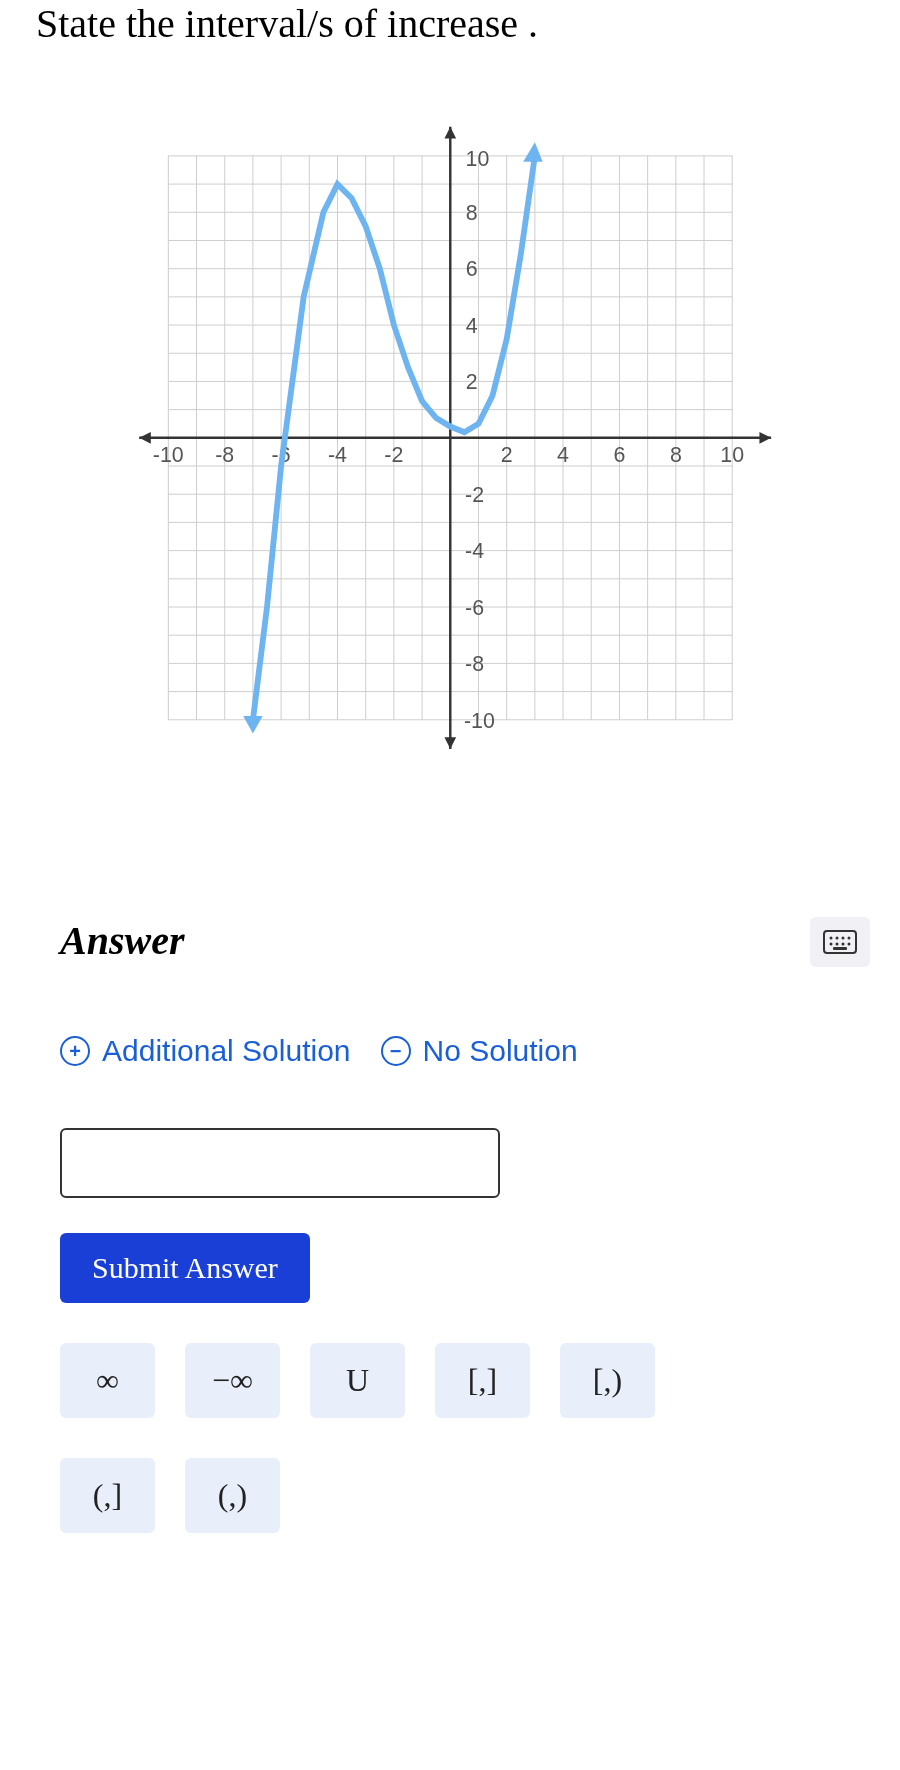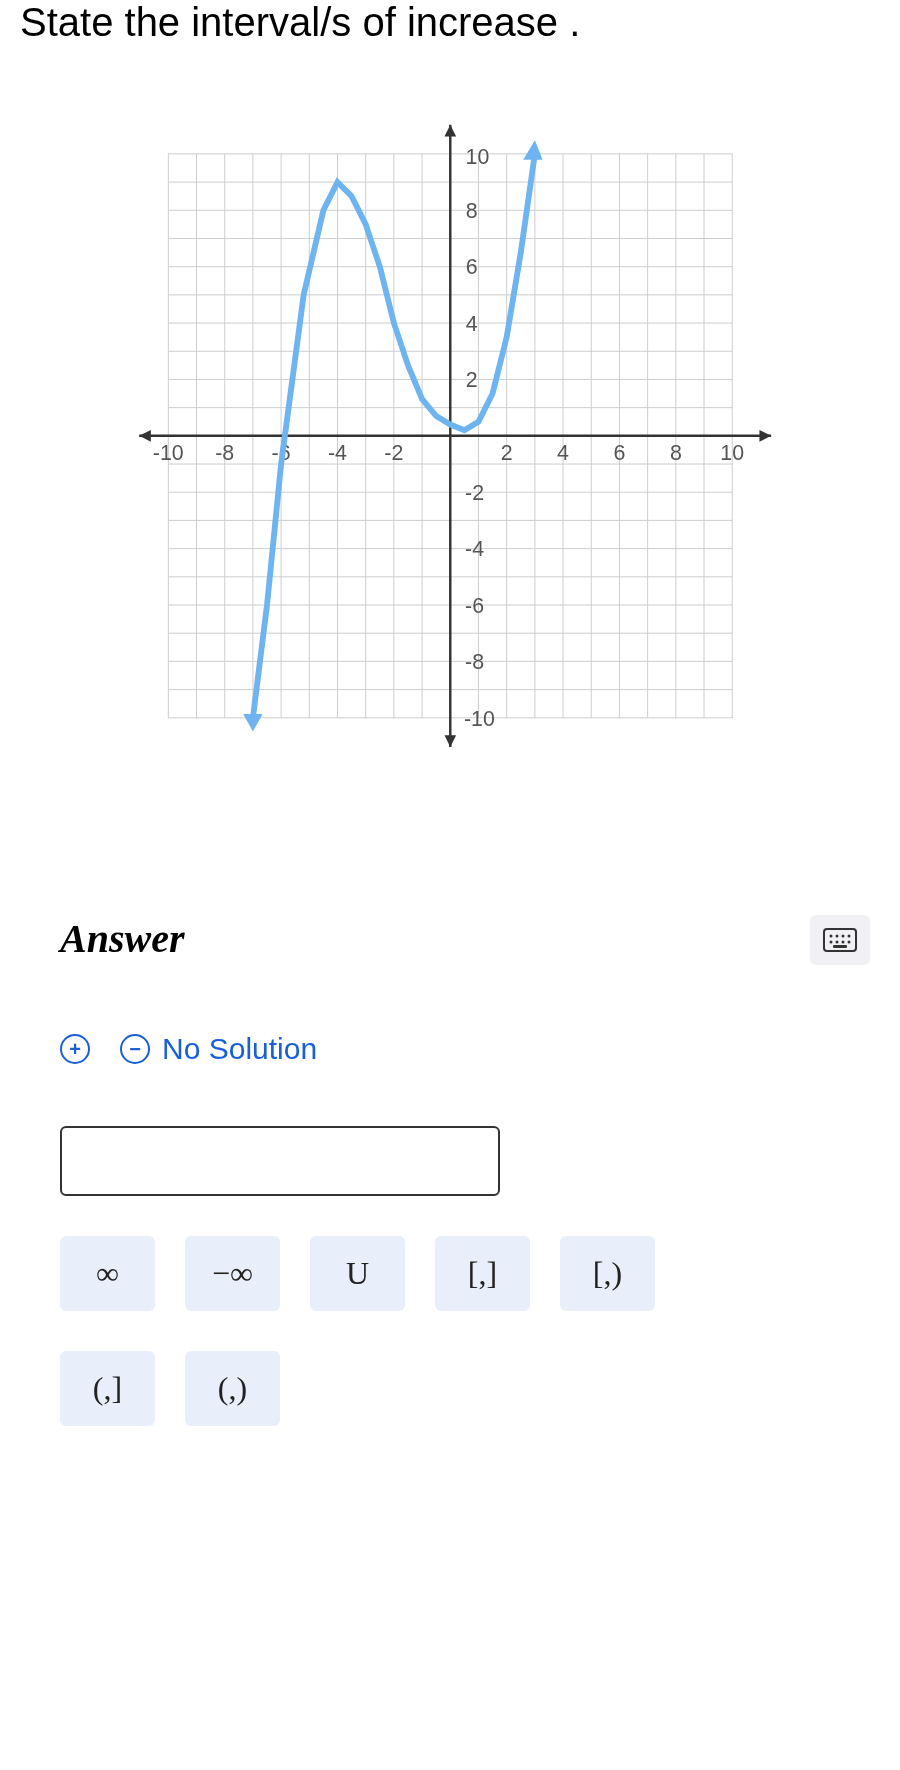--- a/index.html
+++ b/index.html
@@ -5,23 +5,23 @@
   * { box-sizing: border-box; margin: 0; padding: 0; }
   body {
     font-family: Georgia, 'Times New Roman', serif;
     width: 900px;
     height: 1770px;
     background: #fff;
     position: relative;
   }
   .question {
     font-size: 40px;
-    padding: 0 20px 10px 20px;
+    padding: 0 20px 10px 36px;
     color: #000;
-    font-family: Liberation Sans, sans-serif;
+    font-family: Liberation Serif, serif;
   }
   .chart-container {
     position: relative;
     width: 760px;
     height: 700px;
     margin: 60px auto 0 80px;
   }
   .answer-section {
     padding: 40px 60px;
     margin-top: 60px;
@@ -227,29 +227,31 @@
         <circle cx="20" cy="14" r="1.5" fill="#333"></circle>
         <circle cx="26" cy="14" r="1.5" fill="#333"></circle>
         <rect x="10" y="17" width="14" height="3" rx="1" fill="#333"></rect>
       </svg>
     </button>
   </div>
 
   <div class="solution-links">
     <div class="sol-link">
       <span class="circle-icon">+</span>
+      <span>Additional Solution</span>
     </div>
     <div class="sol-link">
       <span class="circle-icon">−</span>
       <span>No Solution</span>
     </div>
   </div>
 
   <input class="answer-input" type="text" style="">
 
+  <button class="submit-btn">Submit Answer</button>
 
   <div class="symbol-row">
     <button class="sym-btn">∞</button>
     <button class="sym-btn">−∞</button>
     <button class="sym-btn">U</button>
     <button class="sym-btn">[,]</button>
     <button class="sym-btn">[,)</button>
   </div>
   <div class="symbol-row">
     <button class="sym-btn">(,]</button>

